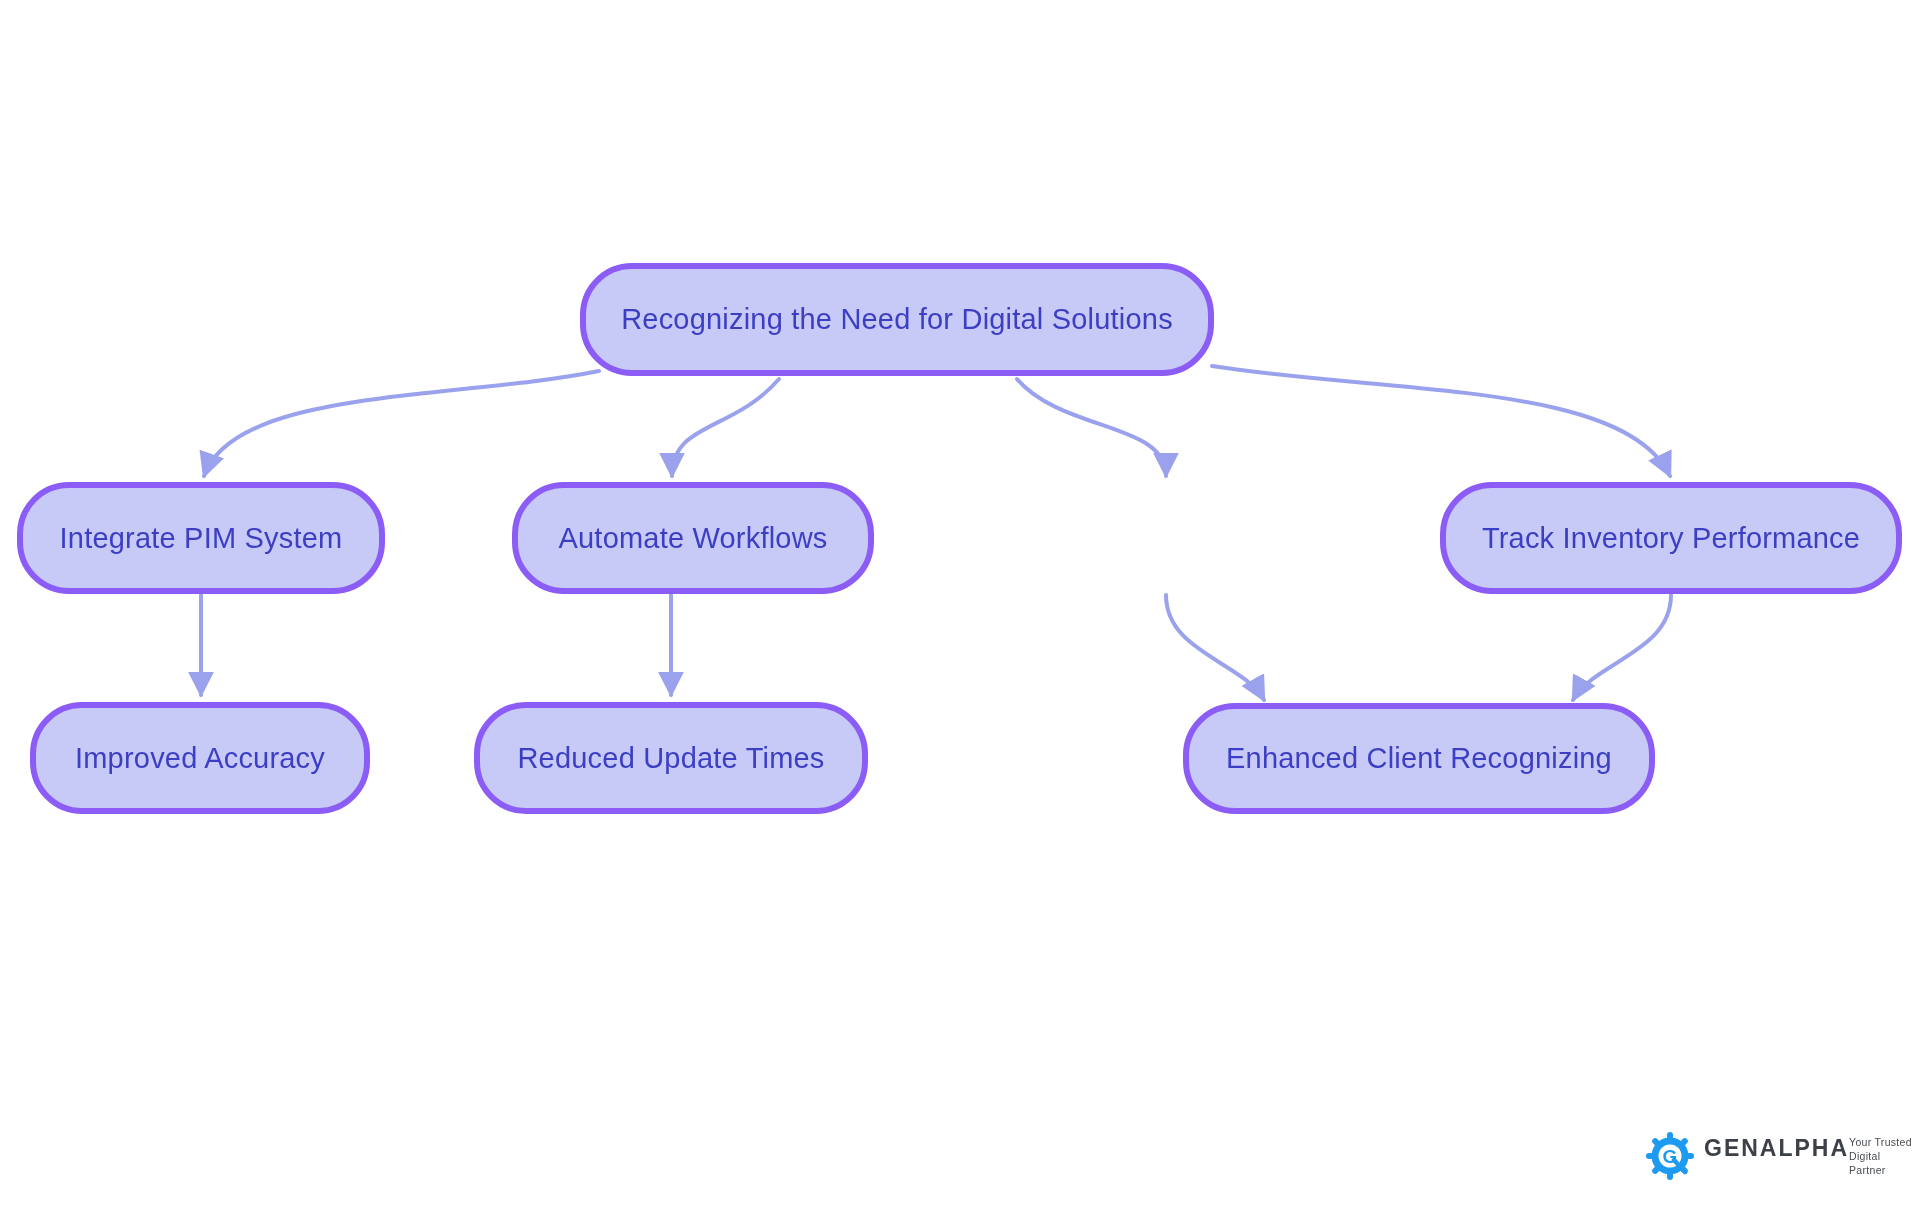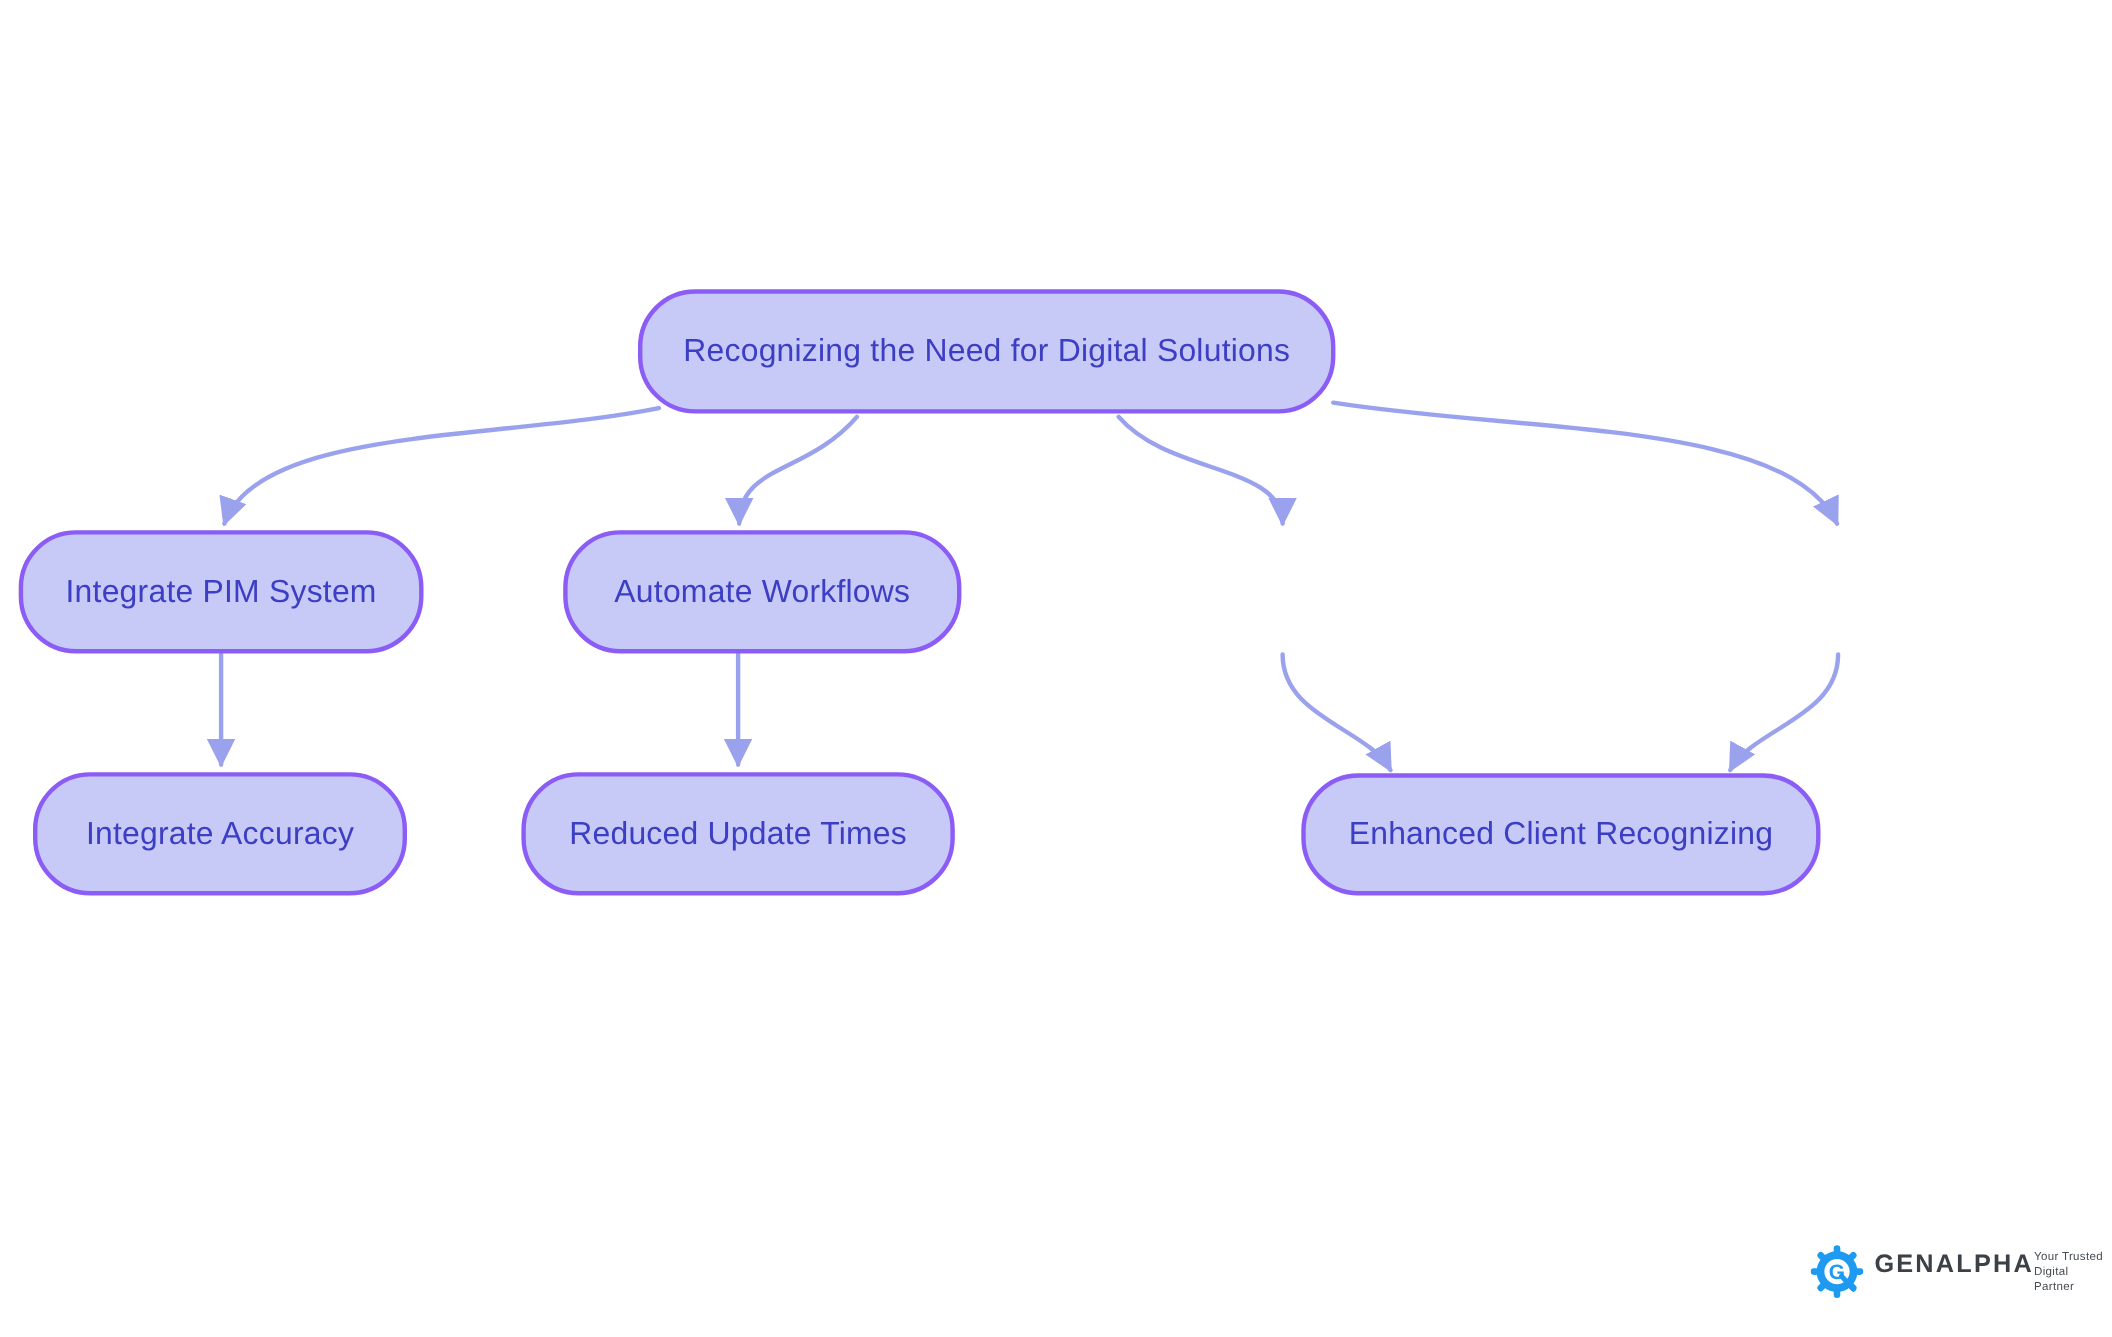--- a/index.html
+++ b/index.html
@@ -6,21 +6,21 @@
   html, body { width: 1920px; height: 1215px; background: #ffffff; overflow: hidden; }
   body { font-family: "Liberation Sans", sans-serif; position: relative; }
 
   #canvas { position: absolute; inset: 0; width: 1920px; height: 1215px; }
 
   #edges-svg { position: absolute; left: 0; top: 0; width: 1920px; height: 1215px; pointer-events: none; }
 
   .node {
     position: absolute;
     background: #c7c9f7;
-    border: 4px solid #8b5cf6;
+    border: 6px solid #8b5cf6;
     border-radius: 52px;
     display: flex;
     align-items: center;
     justify-content: center;
     color: #3c3ec3;
     font-size: 29px;
     letter-spacing: 0.2px;
     white-space: nowrap;
     z-index: 2;
   }
@@ -87,23 +87,26 @@
 
   <div class="node node-n1">
     <span>Integrate PIM System</span>
   </div>
 
   <div class="node node-n2">
     <span>Automate Workflows</span>
   </div>
 
 
+  <div class="node node-n4">
+    <span>Track Inventory Performance</span>
+  </div>
 
   <div class="node node-m1">
-    <span>Integrate Accuracy</span>
+    <span>Improved Accuracy</span>
   </div>
 
   <div class="node node-m2">
     <span>Reduced Update Times</span>
   </div>
 
   <div class="node node-m3">
     <span>Enhanced Client Recognizing</span>
   </div>
 

